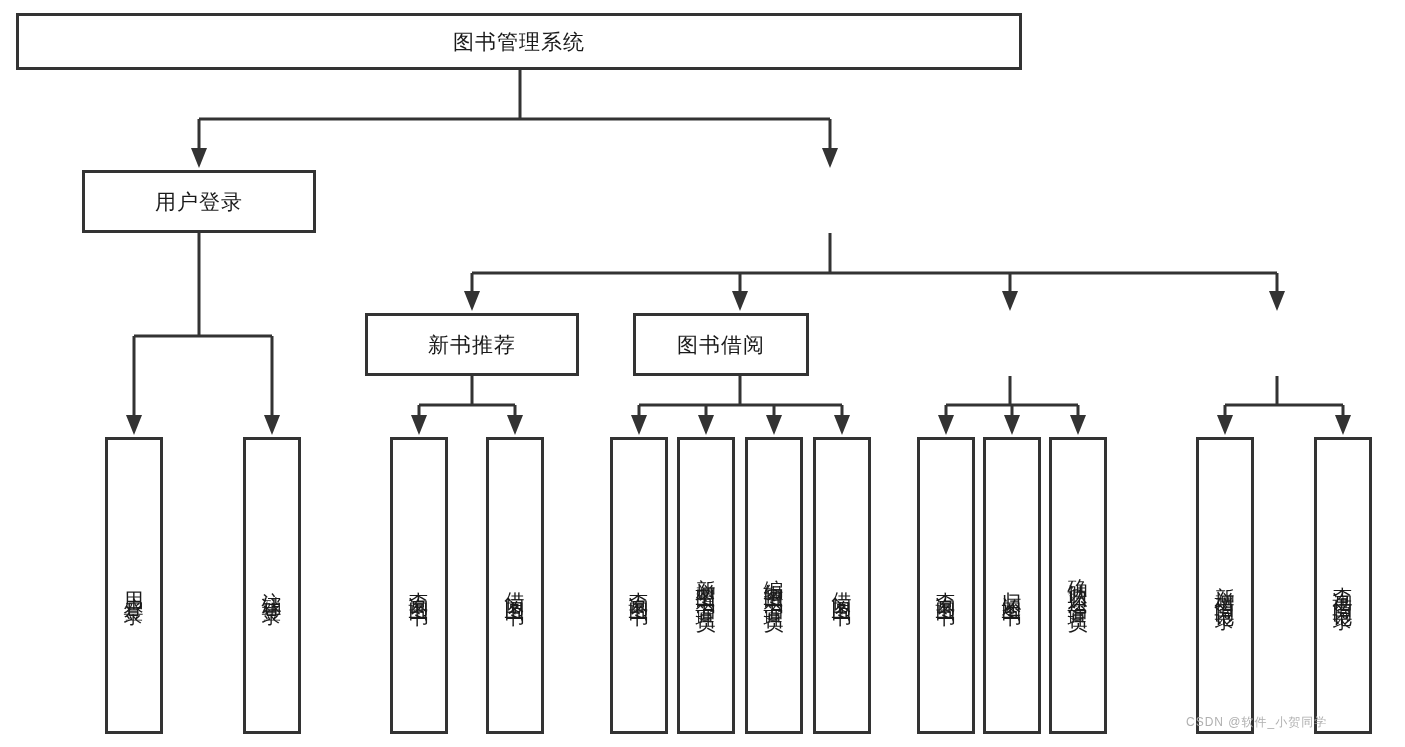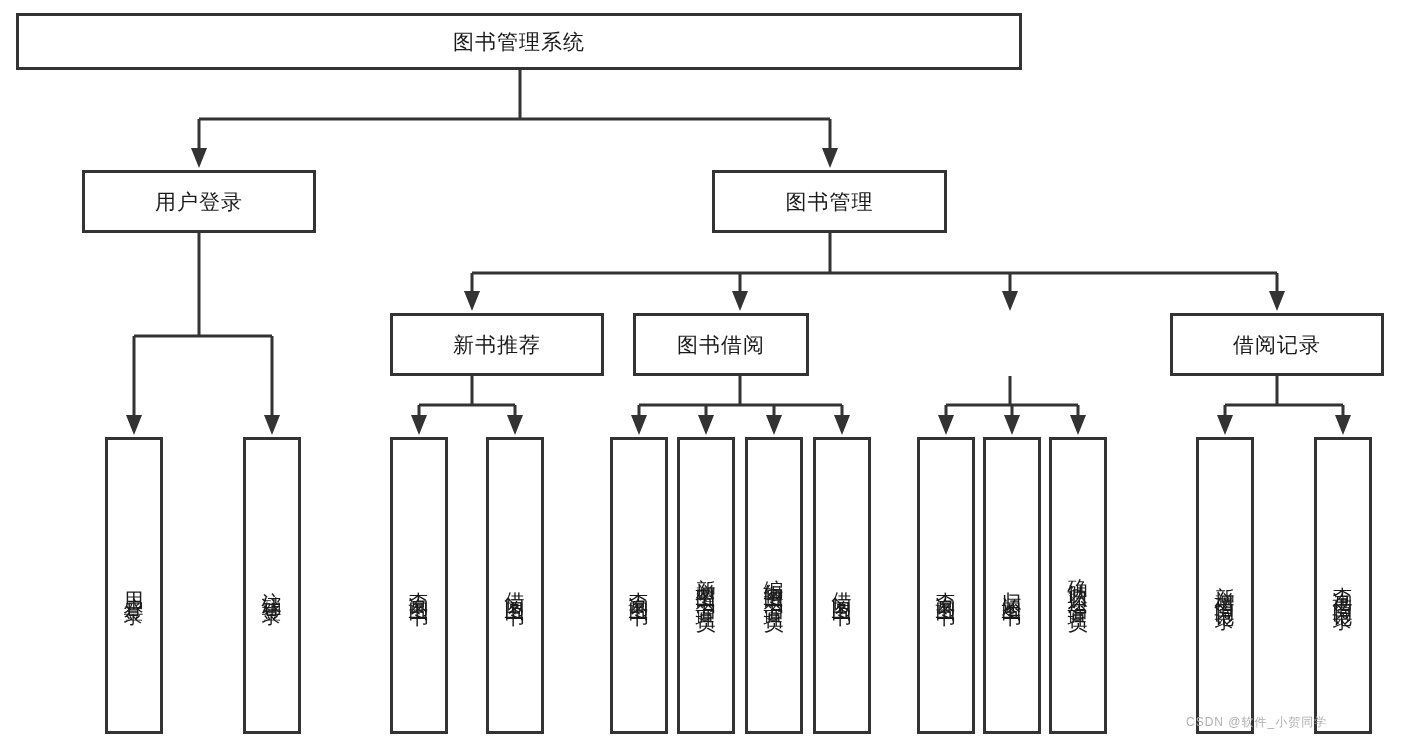--- a/index.html
+++ b/index.html
@@ -97,32 +97,26 @@
     </g>
   </svg>
 
   <div class="node" style="left:16px;top:13px;width:1006px;height:57px;">
     <span>图书管理系统</span>
   </div>
 
   <div class="node" style="left:82px;top:170px;width:234px;height:63px;">
     <span>用户登录</span>
   </div>
-  <div class="node" style="left:712px;top:170px;width:235px;height:63px;">
-    <span>图书管理</span>
-  </div>
 
-  <div class="node" style="left:365px;top:313px;width:214px;height:63px;margin-left:25px;">
+  <div class="node" style="left:365px;top:313px;width:214px;height:63px;">
     <span>新书推荐</span>
   </div>
   <div class="node" style="left:633px;top:313px;width:176px;height:63px;">
     <span>图书借阅</span>
-  </div>
-  <div class="node" style="left:1170px;top:313px;width:214px;height:63px;">
-    <span>借阅记录</span>
   </div>
 
   <div class="node leaf" style="left:105px;top:437px;width:58px;height:297px;">
     <span class="vtext">用户登录</span>
   </div>
   <div class="node leaf" style="left:243px;top:437px;width:58px;height:297px;">
     <span class="vtext">注销登录</span>
   </div>
 
   <div class="node leaf" style="left:390px;top:437px;width:58px;height:297px;">

